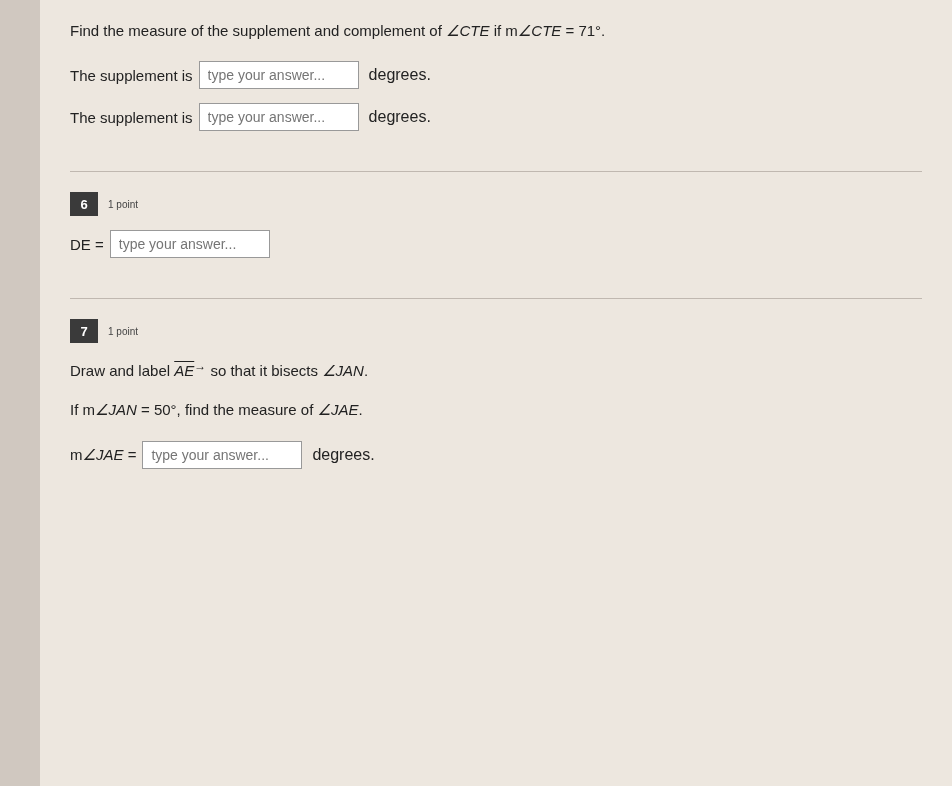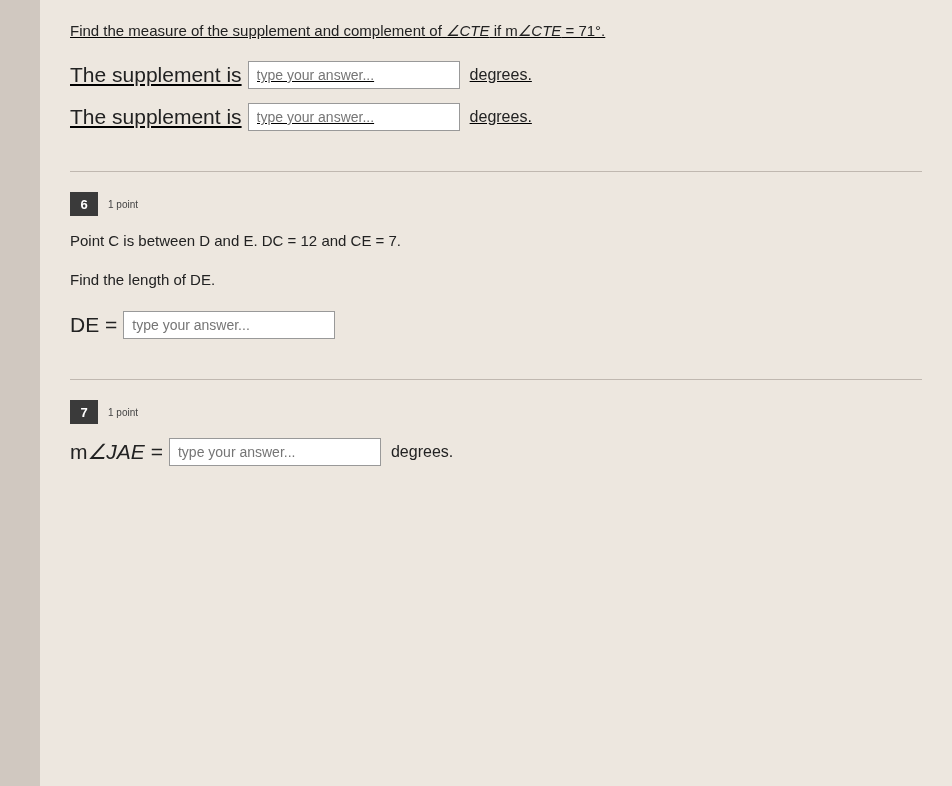--- a/index.html
+++ b/index.html
@@ -31,50 +31,49 @@
     }
 
     .main-content {
       flex: 1;
       padding: 20px 30px;
     }
 
     
     .question-5-section {
       margin-bottom: 40px;
-      text-decoration: underline;
     }
 
     .problem-text {
       font-size: 15px;
       color: #222;
       margin-bottom: 20px;
       line-height: 1.4;
     }
 
     .answer-row {
       display: flex;
       align-items: center;
       margin-bottom: 14px;
       gap: 6px;
     }
 
     .answer-label {
-      font-size: 21px;
+      font-size: 15px;
       color: #222;
       white-space: nowrap;
     }
 
     .answer-input {
       border: 1px solid #999;
       background-color: #fff;
       padding: 4px 8px;
       font-size: 14px;
       color: #999;
-      width: 212px;
+      width: 160px;
       height: 28px;
       outline: none;
     }
 
     .degrees-label {
       font-size: 16px;
       color: #222;
       margin-left: 4px;
     }
 
@@ -163,38 +162,42 @@
       </div>
     </div>
 
     <div class="divider"></div>
     <div class="question-6-section">
       <div class="question-header">
         <span class="question-badge">6</span>
         <span class="points-label">1 point</span>
       </div>
 
-      <div class="question-body">
-        <p class="question-text">Point C is between D and E.  DC = 12 and CE = 7.</p>
-        <p class="question-text">Find the length of DE.</p>
-      </div>
 
       <div class="answer-row">
         <span class="answer-label">DE =</span>
         <input type="text" class="answer-input" placeholder="type your answer..." style="">
       </div>
     </div>
 
     <div class="divider"></div>
     <div class="question-7-section">
       <div class="question-header">
         <span class="question-badge">7</span>
         <span class="points-label">1 point</span>
       </div>
 
+      <div class="question-body">
+        <p class="question-text">
+          Draw and label <span style="text-decoration: overline; font-style: italic;">AE</span><span style="font-size:12px; vertical-align:super;">→</span> so that it bisects <span class="math-italic">∠JAN</span>.
+        </p>
+        <p class="question-text">
+          If m<span class="math-italic">∠JAN</span> = 50°, find the measure of <span class="math-italic">∠JAE</span>.
+        </p>
+      </div>
 
       <div class="answer-row">
         <span class="answer-label">m<span class="math-italic">∠JAE</span> =</span>
         <input type="text" class="answer-input" placeholder="type your answer..." style="">
         <span class="degrees-label">degrees.</span>
       </div>
     </div>
 
   </div>
 </div>

